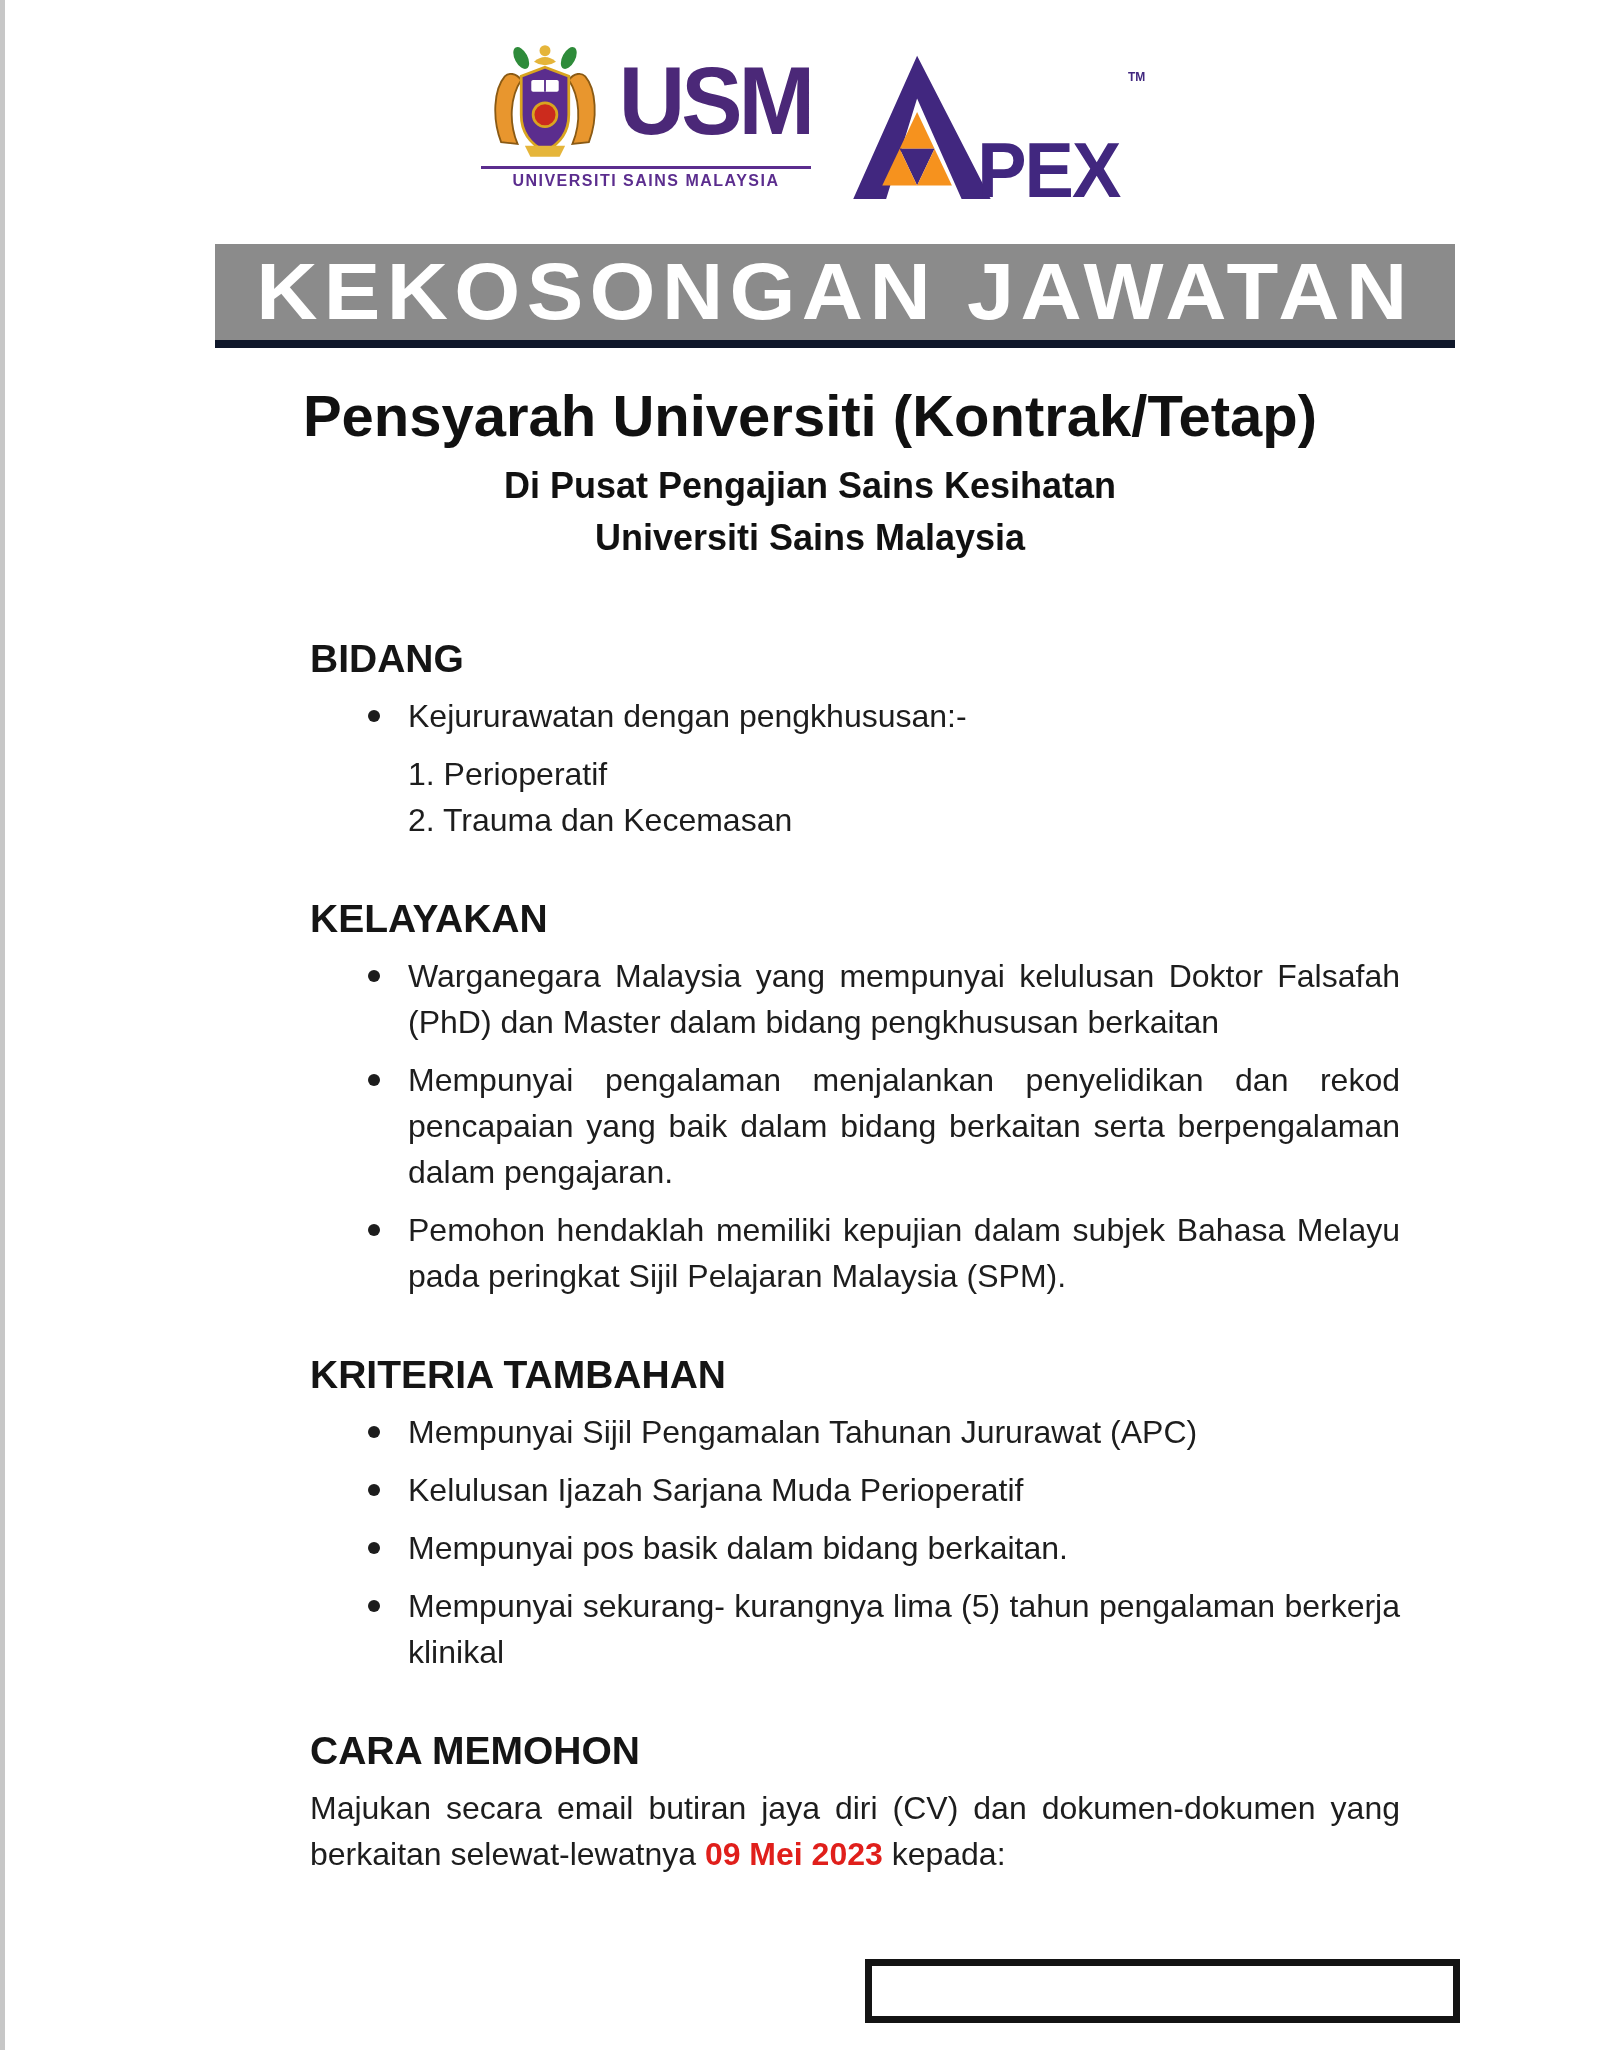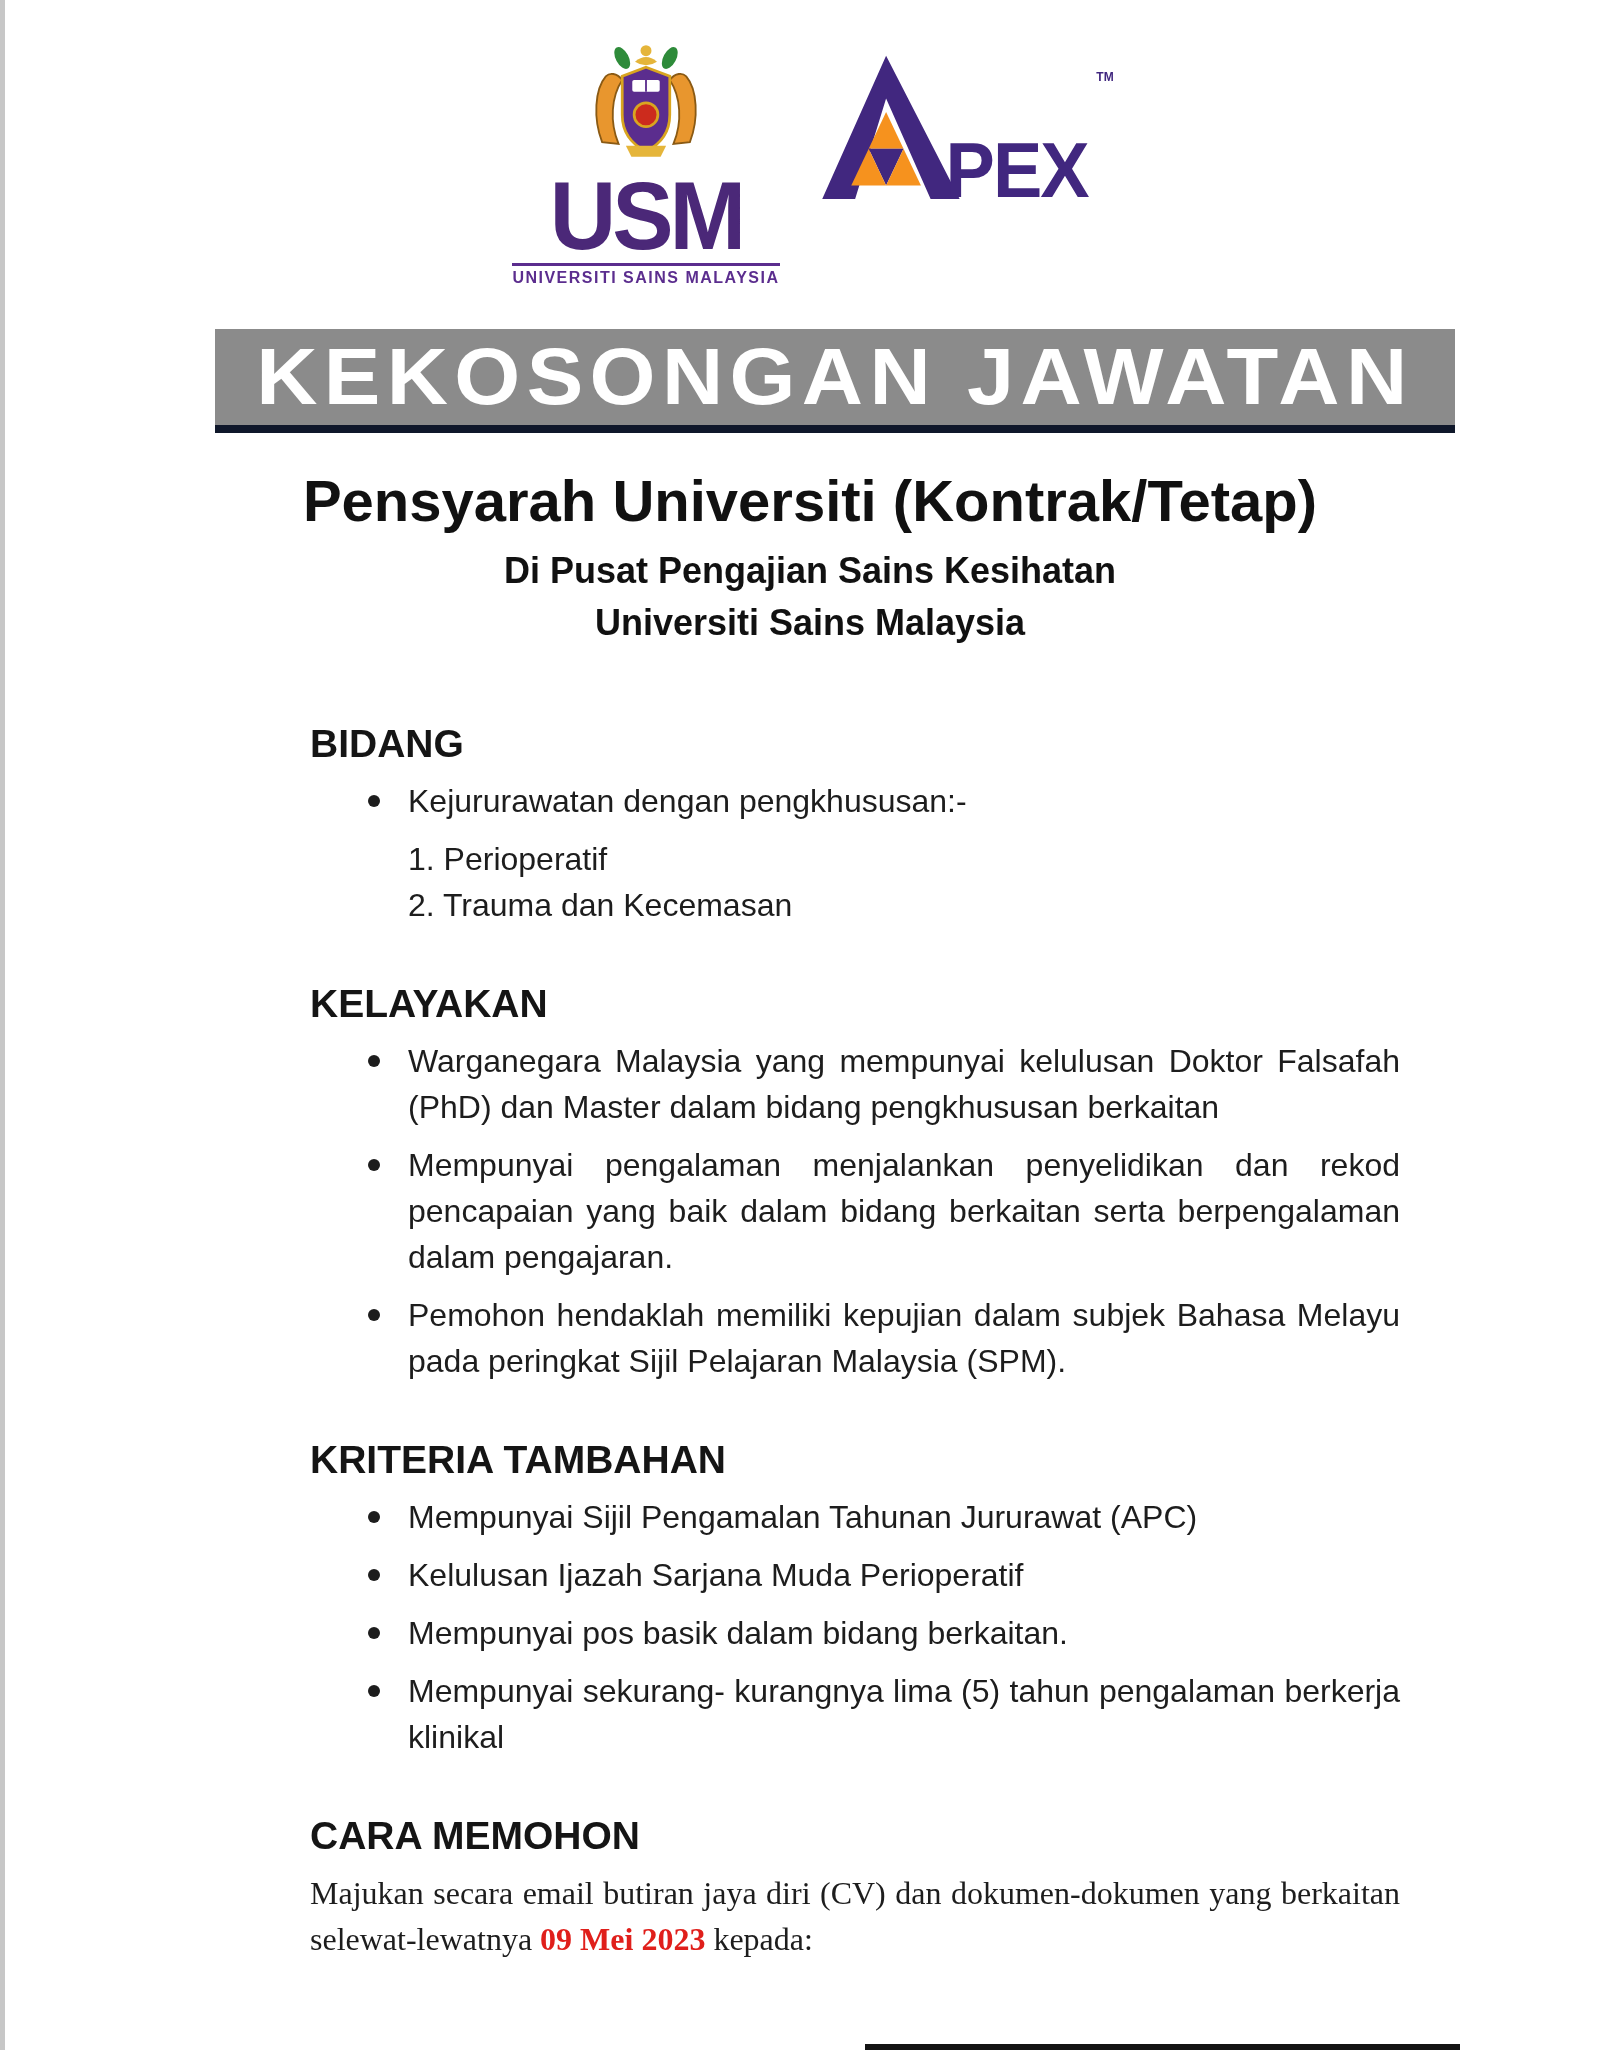--- a/index.html
+++ b/index.html
@@ -14,21 +14,21 @@
   .page-left-edge{
     position:absolute;left:0;top:0;width:5px;height:2050px;
     background:#c7c7c7;
   }
   
   .logo-row{
     padding-top:40px;
     display:flex;justify-content:center;align-items:flex-start;gap:34px;
   }
   .usm-group{display:flex;flex-direction:column;align-items:center;}
-  .usm-top{display:flex;align-items:center;gap:10px;flex-direction:column;}
+  .usm-top{display:flex;align-items:center;gap:10px;}
   .usm-wordmark{
     font-size:92px;font-weight:bold;color:#4b2878;
     letter-spacing:-4px;line-height:0.95;
     transform:scaleY(1.05);
   }
   .usm-caption{
     margin-top:4px;
     border-top:3px solid #5b2d8e;
     padding-top:3px;
     font-size:16px;font-weight:bold;color:#5b2d8e;
@@ -80,21 +80,21 @@
     content:"";
     position:absolute;left:58px;top:17px;
     width:12px;height:12px;border-radius:50%;
     background:#1d1d1d;
   }
   .numbered-line{
     padding-left:98px;font-size:32px;line-height:46px;color:#1d1d1d;
   }
   .para{
     font-size:32px;line-height:46px;color:#1d1d1d;
-    text-align:justify;margin:6px 0 14px 0;font-family:Liberation Serif, serif;
+    text-align:justify;margin:6px 0 14px 0;
   }
   .deadline{color:#e01f1b;font-weight:bold;}
   
   .address-box{
     box-sizing:border-box;
     margin:82px 0 0 555px;
     width:595px;
     border:7px solid #141414;
     padding:26px 8px 24px 8px;
     text-align:center;

